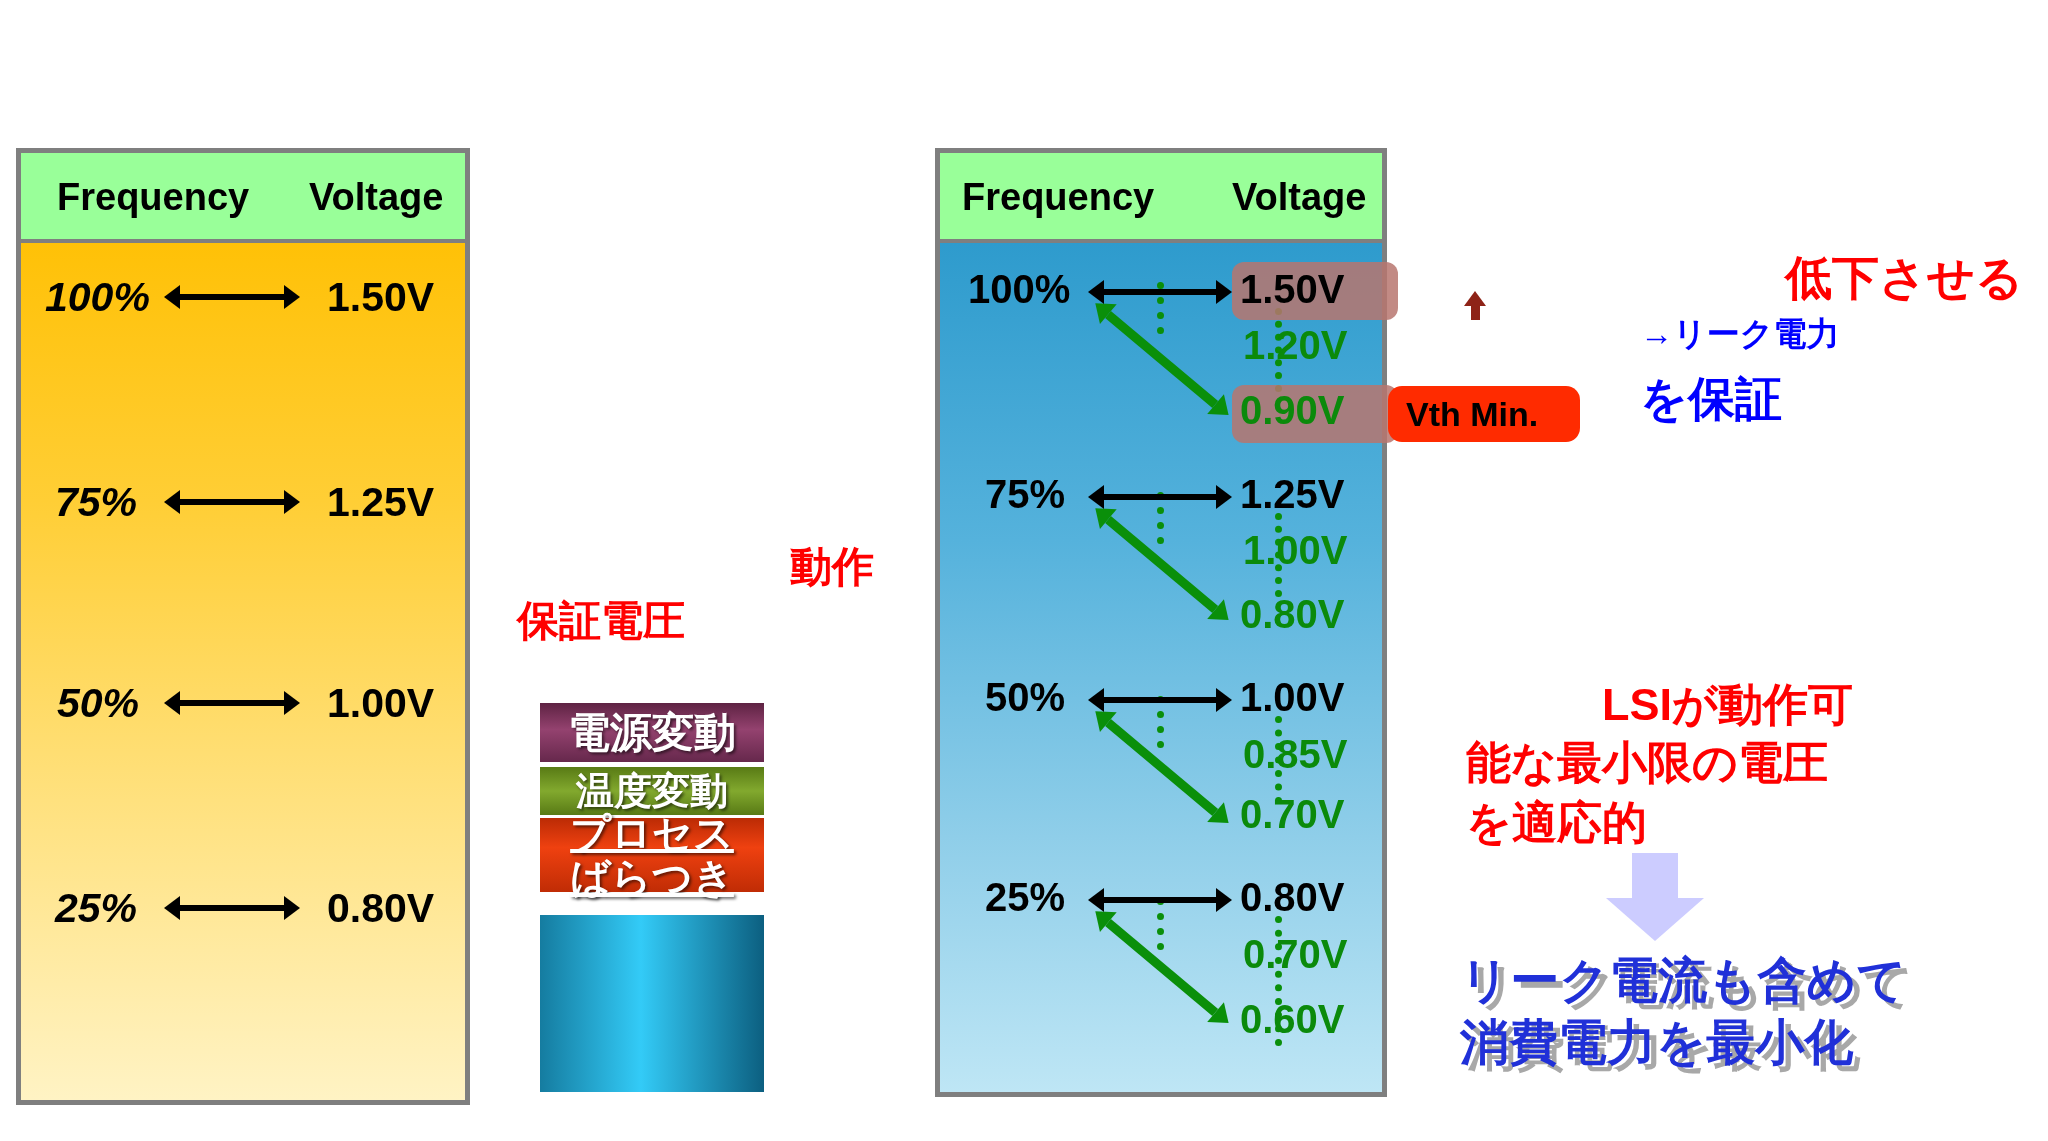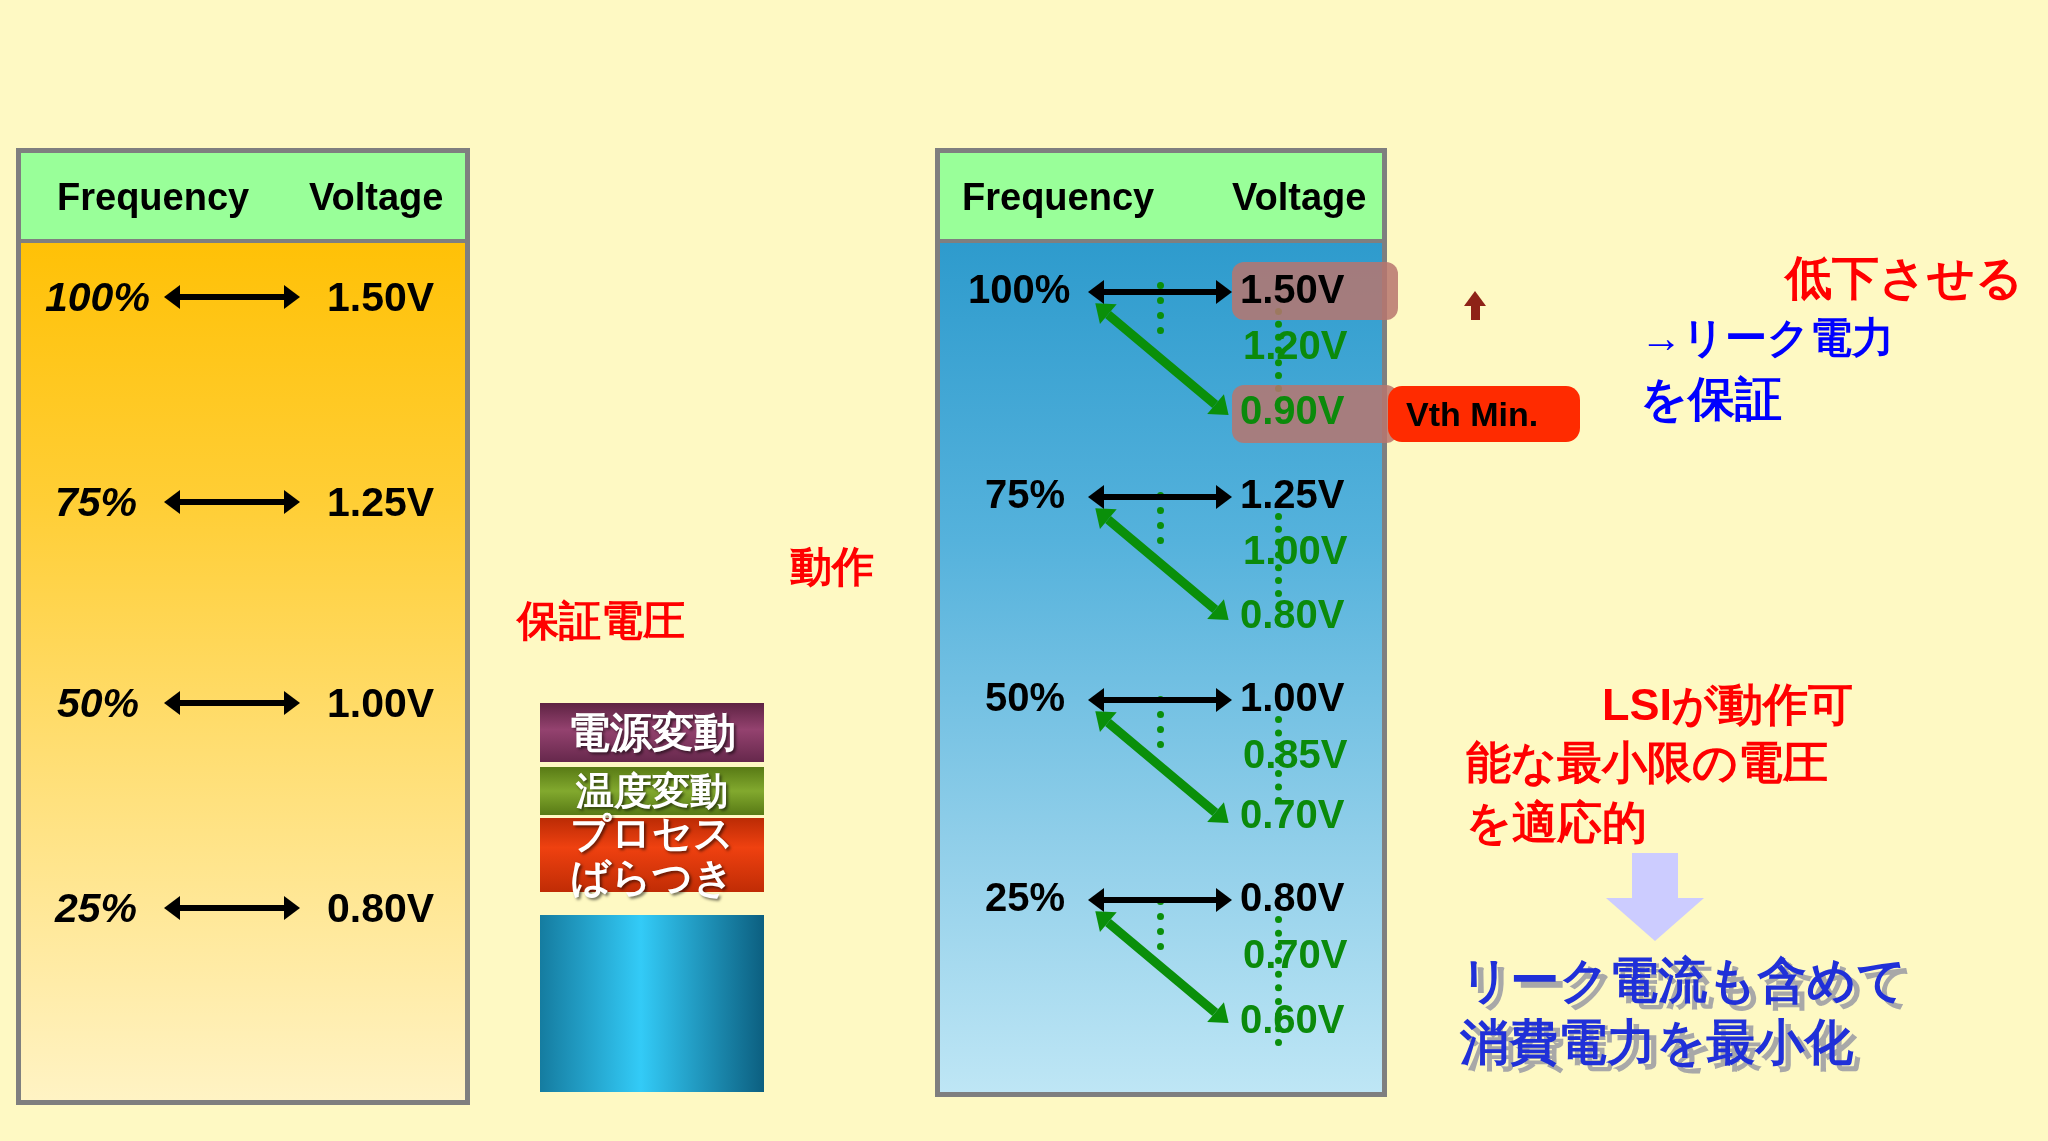--- a/index.html
+++ b/index.html
@@ -1,16 +1,16 @@
 <!DOCTYPE html>
 <html><head>
 <meta charset="utf-8">
 <style>
   html,body{margin:0;padding:0;background:#000;}
-  #stage{position:relative;width:2048px;height:1141px;background:#fef9c3;
+  #stage{position:relative;width:2048px;height:1141px;background:#ffffff;
          font-family:"Liberation Sans",sans-serif;overflow:hidden;}
   .txt{position:absolute;white-space:nowrap;font-weight:bold;line-height:1;z-index:6;}
   .panel{position:absolute;border:5px solid #7F7F7F;}
   .phead{position:absolute;left:0;top:0;right:0;height:86px;background:#99FF99;
          border-bottom:4px solid #7F7F7F;}
   .pbody{position:absolute;left:0;top:90px;right:0;bottom:0;}
   .lbody{background:linear-gradient(180deg,#FFC107 0%,#FFCE35 30%,#FFE17E 65%,#FFF3C4 100%);}
   .rbody{background:linear-gradient(180deg,#2E9BCD 0%,#55B2DC 35%,#8FCEE9 70%,#BEE6F5 100%);}
   .hdr{font-size:38px;color:#000;top:25px;}
   .pct{font-size:41px;color:#000;}
@@ -35,21 +35,21 @@
       font-weight:bold;font-size:34px;display:flex;align-items:center;padding-left:18px;
       box-sizing:border-box;z-index:3;}
   .band{position:absolute;left:540px;width:224px;color:#FFF;font-weight:bold;text-align:center;
       display:flex;flex-direction:column;justify-content:center;
       text-shadow:2px 2px 3px rgba(0,0,0,0.55);z-index:2;}
   .band-power{top:703px;height:59px;font-size:42px;
       background:linear-gradient(180deg,#5E2343 0%,#94426F 45%,#66284C 100%);}
   .band-temp{top:767px;height:48px;font-size:38px;
       background:linear-gradient(180deg,#587A15 0%,#82A92E 50%,#587A15 100%);}
   .band-proc{top:818px;height:74px;font-size:40px;line-height:44px;
-      background:linear-gradient(180deg,#BB2B05 0%,#EF4110 40%,#C02C05 100%);}
+      background:linear-gradient(180deg,#BB2B05 0%,#EF4110 40%,#C02C05 100%);text-decoration:underline;}
   .band-oper{top:915px;height:177px;
       background:linear-gradient(90deg,#157CA0 0%,#33CBF7 45%,#0C5F80 100%);}
   .red-jp{color:#FF0000;text-align:center;}
   .blue-jp{color:#0000FF;}
   .result-jp{color:#2030D8;text-shadow:7px 6px 0 #A8A8A8;font-size:49px;font-family:Liberation Mono, monospace;}
   .mini-stem{position:absolute;left:1471px;width:9px;height:15px;background:#8E2317;z-index:5;}
   .mini-head{position:absolute;left:1464px;width:0;height:0;border-left:11px solid transparent;
       border-right:11px solid transparent;border-bottom:15px solid #8E2317;z-index:5;}
   .lav-stem{position:absolute;left:1632px;top:853px;width:46px;height:47px;background:#CCCCFF;z-index:2;}
   .lav-head{position:absolute;left:1606px;top:898px;width:0;height:0;
@@ -148,21 +148,21 @@
   <span class="txt gval" style="left:1240px;top:999px">0.60V</span>
   <div class="garrow" style="left:1108px;top:918px;width:140px"></div>
 
   <div class="vthbox" style="top:386px;width:192px;height:56px">
     <span>Vth Min.</span>
   </div>
   <div class="mini-head" style="top:291px"></div>
   <div class="mini-stem" style="top:305px"></div>
 
   <span class="txt red-jp" style="left:1785px;top:254px;font-size:47px">低下させる</span>
-  <span class="txt blue-jp" style="left:1640px;top:317px;font-size:42px">→リーク電力</span>
+  <span class="txt blue-jp" style="left:1640px;top:317px;font-size:33px">→リーク電力</span>
   <span class="txt blue-jp" style="left:1640px;top:375px;font-size:47px">を保証</span>
 
   <span class="txt red-jp" style="left:1602px;top:682px;font-size:45px">LSIが動作可</span>
   <span class="txt red-jp" style="left:1466px;top:740px;font-size:45px">能な最小限の電圧</span>
   <span class="txt red-jp" style="left:1466px;top:800px;font-size:45px">を適応的</span>
 
   <div class="lav-stem"></div>
   <div class="lav-head"></div>
 
   <span class="txt result-jp" style="left:1460px;top:960px">リーク電流も含めて</span>

